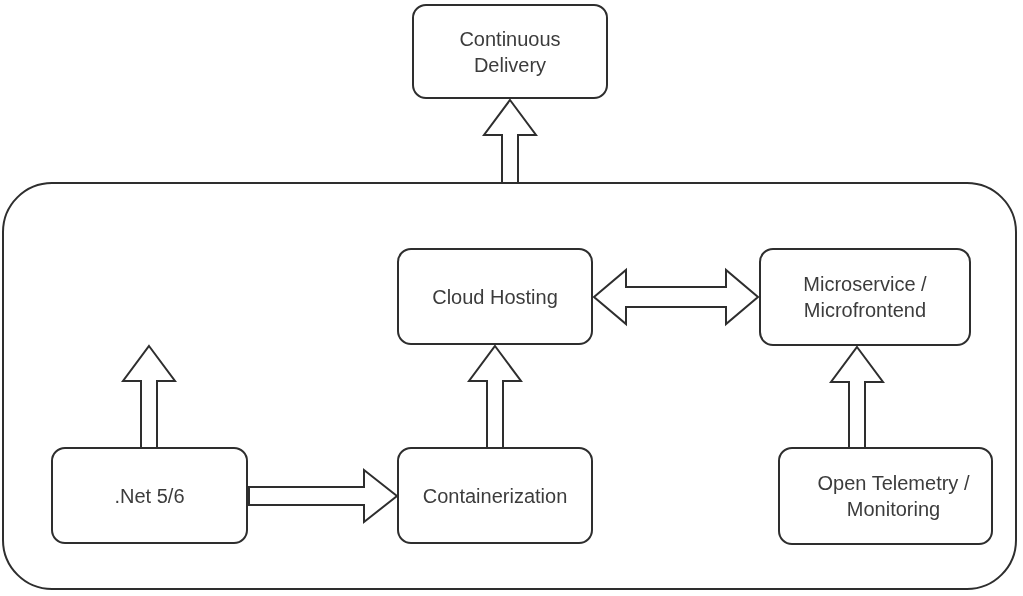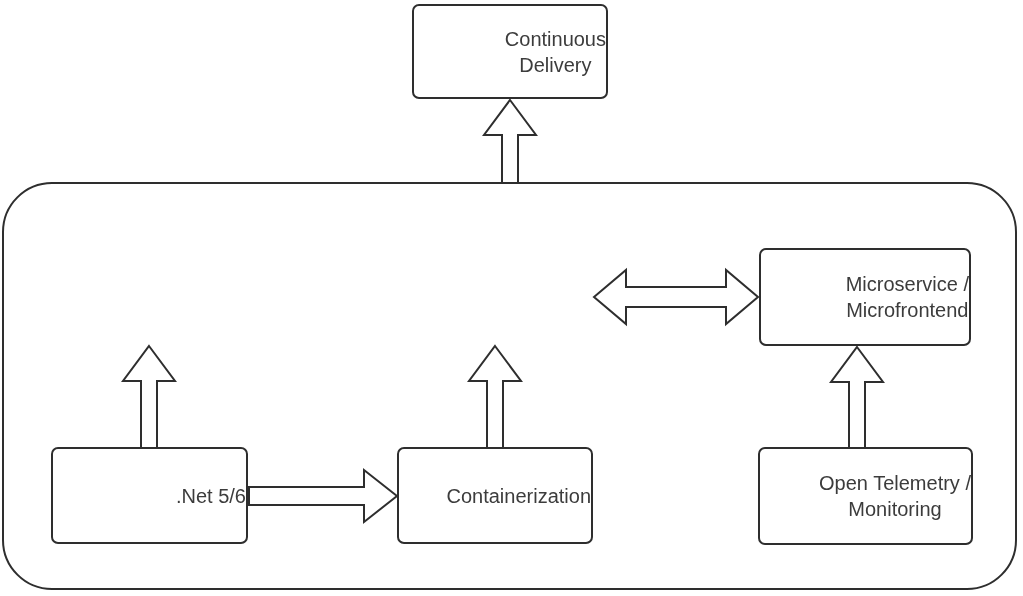--- a/index.html
+++ b/index.html
@@ -31,40 +31,40 @@
     height: 408px;
     border: 2px solid #2e2e2e;
     border-radius: 50px;
     background: transparent;
     box-sizing: border-box;
   }
   .node {
     position: absolute;
     display: flex;
     align-items: center;
-    justify-content: flex-end;
+    justify-content: center;
     text-align: center;
     background: #ffffff;
     border: 2px solid #2e2e2e;
-    border-radius: 7px;
+    border-radius: 14px;
     box-sizing: border-box;
     color: #3c3c3c;
     font-size: 20px;
     line-height: 1.3;
   }
   .node .label {
     white-space: pre-line;
   }
   .n-continuous-delivery { left: 412px; top: 4px;   width: 196px; height: 95px; }
   .n-automated-testing   { left: 51px;  top: 248px; width: 196px; height: 97px; }
   .n-cloud-hosting       { left: 397px; top: 248px; width: 196px; height: 97px; }
   .n-microservice        { left: 759px; top: 248px; width: 212px; height: 98px; }
   .n-net                 { left: 51px;  top: 447px; width: 197px; height: 97px; }
   .n-containerization    { left: 397px; top: 447px; width: 196px; height: 97px; }
-  .n-open-telemetry      { left: 758px; top: 447px; width: 215px; height: 98px; padding-left: 16px; }
+  .n-open-telemetry      { left: 778px; top: 447px; width: 215px; height: 98px; padding-left: 16px; }
   .block-arrow {
     fill: #ffffff;
     stroke: #2e2e2e;
     stroke-width: 2;
   }
 </style>
 </head>
 <body>
 
 <div class="canvas">
@@ -79,20 +79,23 @@
   </svg>
 
   <div class="container-group"></div>
 
   <div class="node n-continuous-delivery">
     <span class="label">Continuous
 Delivery</span>
   </div>
 
 
+  <div class="node n-cloud-hosting">
+    <span class="label">Cloud Hosting</span>
+  </div>
 
   <div class="node n-microservice">
     <span class="label">Microservice /
 Microfrontend</span>
   </div>
 
   <div class="node n-net">
     <span class="label">.Net 5/6</span>
   </div>
 

